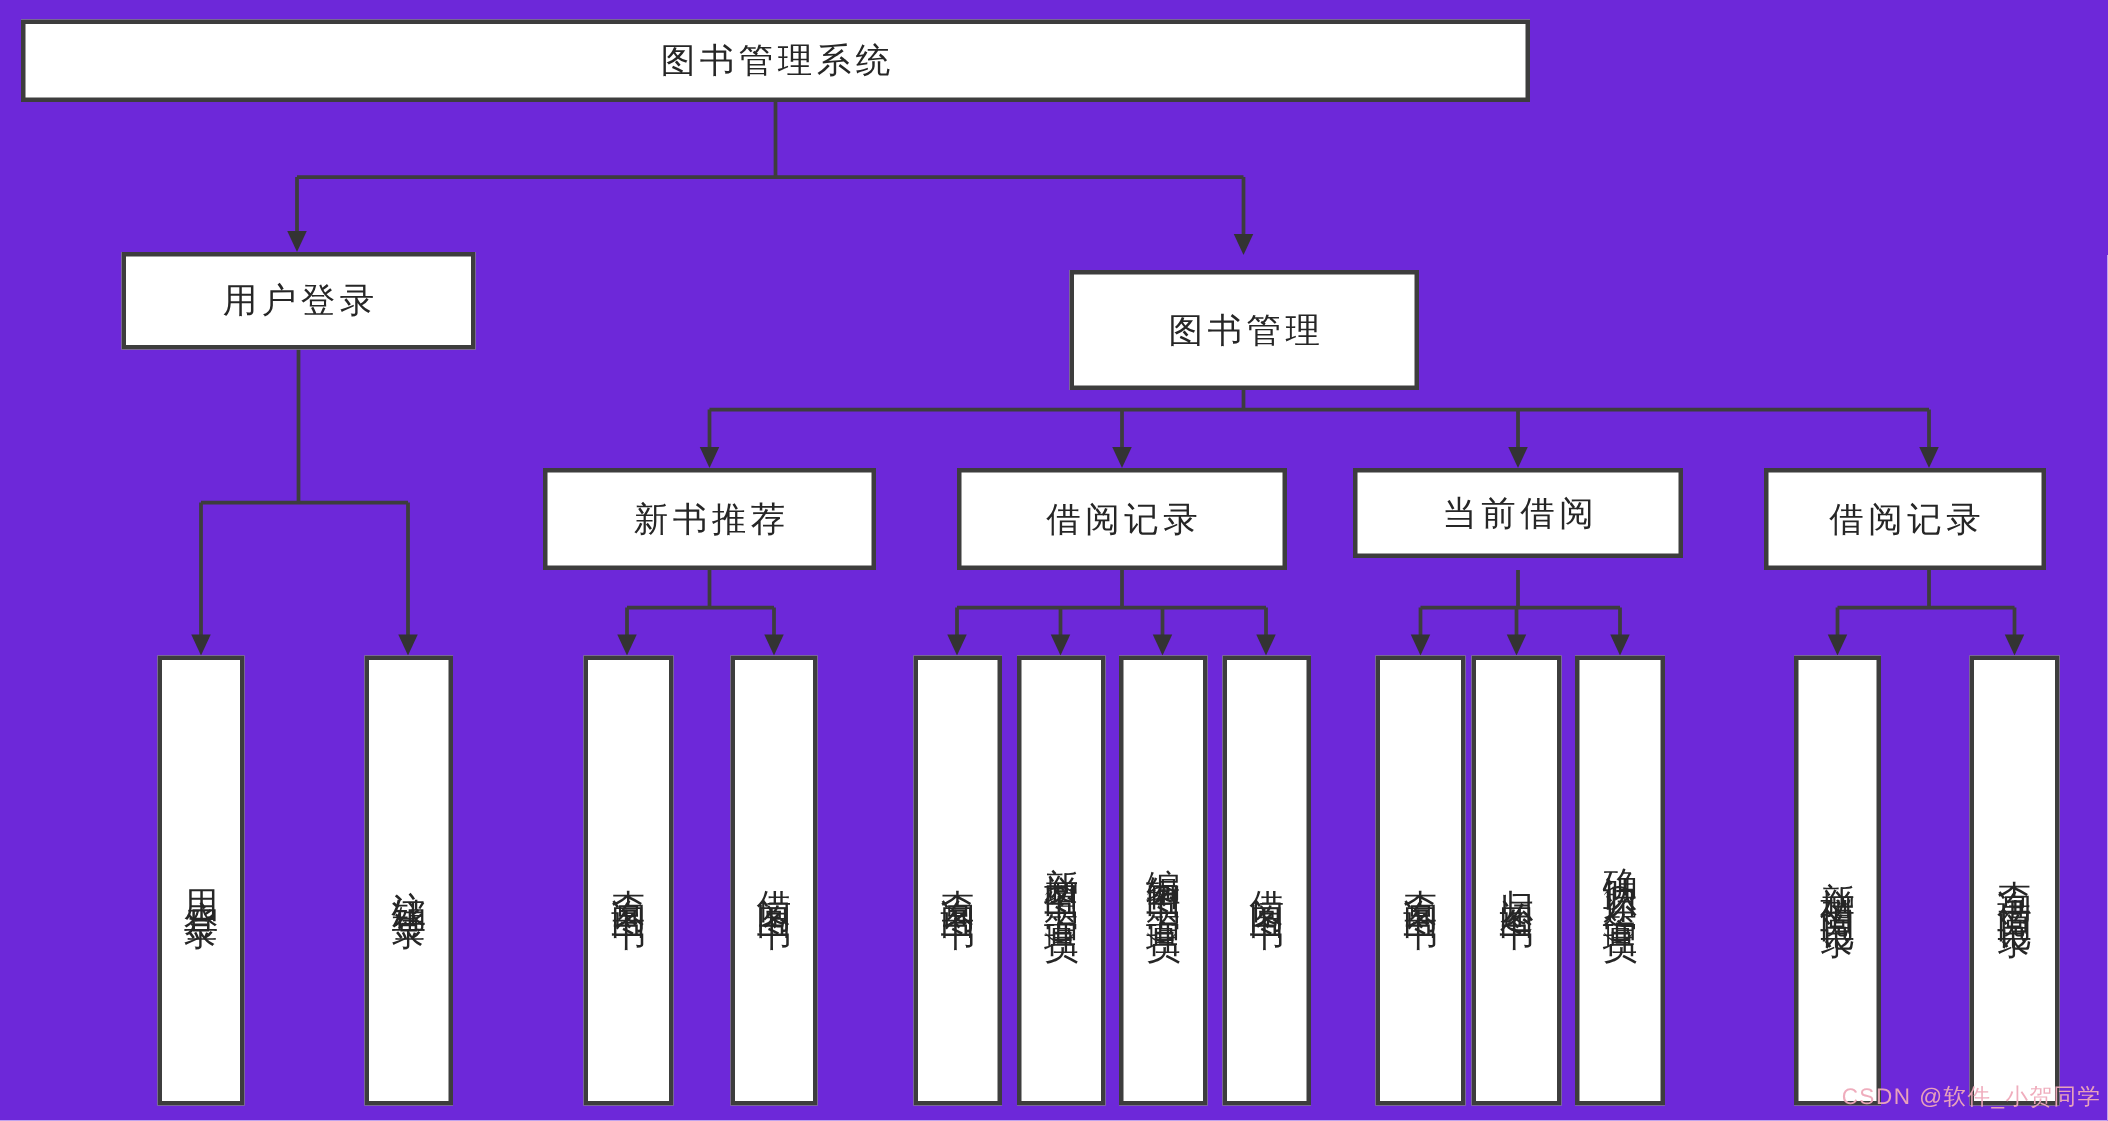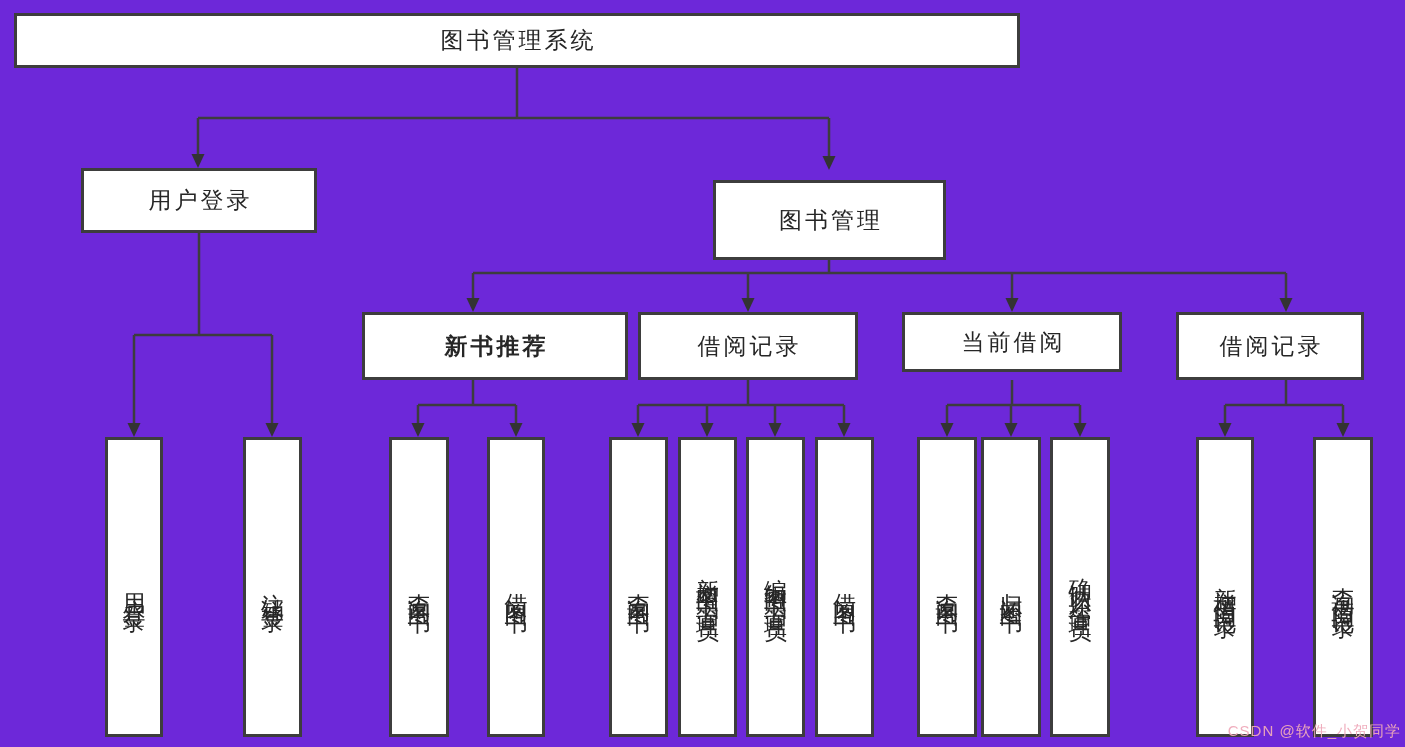--- a/index.html
+++ b/index.html
@@ -62,21 +62,21 @@
       <polygon points="1218.5,423 1231.5,423 1225,437"></polygon>
       <polygon points="1336.5,423 1349.5,423 1343,437"></polygon>
     </g>
   </svg>
 
   <div class="node" style="left:14px;top:13px;width:1006px;height:55px;">图书管理系统</div>
 
   <div class="node" style="left:81px;top:168px;width:236px;height:65px;">用户登录</div>
   <div class="node" style="left:713px;top:170px;width:233px;height:80px;margin-top:10px;">图书管理</div>
 
-  <div class="node" style="left:362px;top:312px;width:266px;height:68px;font-weight:bold;">新书推荐</div>
+  <div class="node" style="left:362px;top:312px;width:222px;height:68px;">新书推荐</div>
   <div class="node" style="left:638px;top:312px;width:220px;height:68px;">借阅记录</div>
   <div class="node" style="left:902px;top:312px;width:220px;height:60px;">当前借阅</div>
   <div class="node" style="left:1176px;top:312px;width:188px;height:68px;">借阅记录</div>
 
   <div class="node leaf" style="left:105px;top:437px;width:58px;height:300px;">用户登录</div>
   <div class="node leaf" style="left:243px;top:437px;width:59px;height:300px;">注销登录</div>
 
   <div class="node leaf" style="left:389px;top:437px;width:60px;height:300px;">查询图书</div>
   <div class="node leaf" style="left:487px;top:437px;width:58px;height:300px;">借阅图书</div>
 

